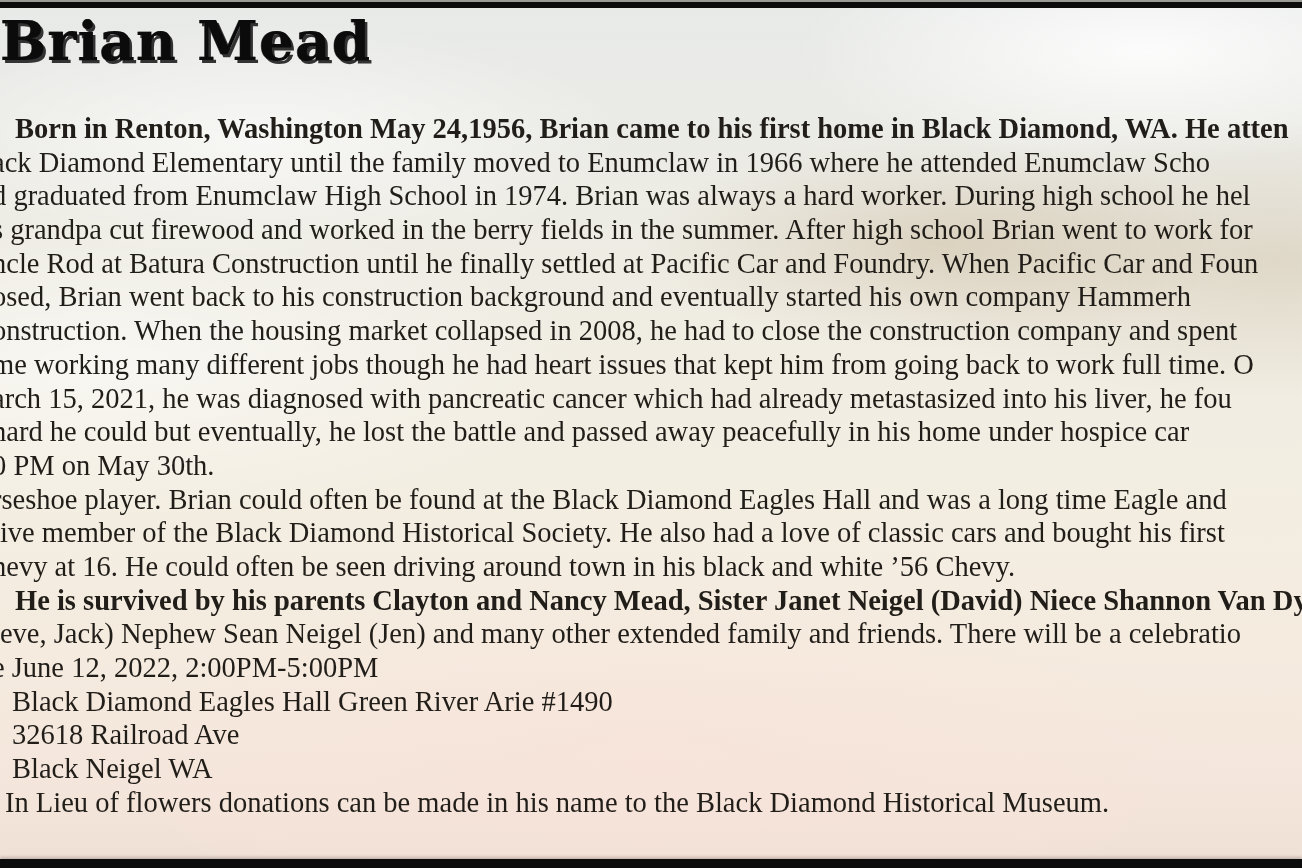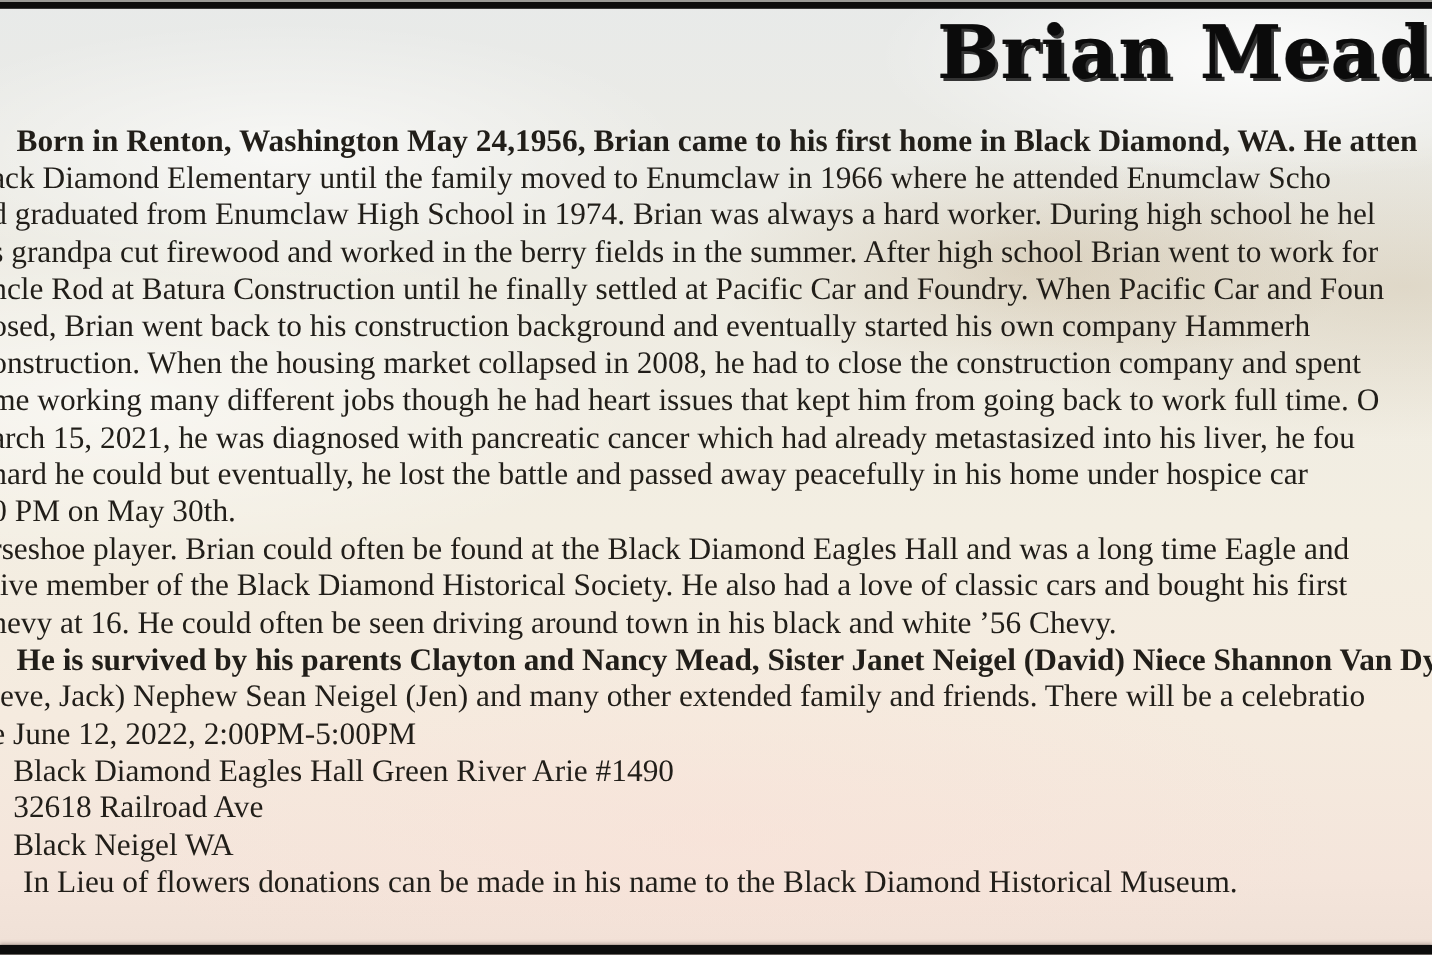--- a/index.html
+++ b/index.html
@@ -22,44 +22,44 @@
     position: absolute; top: 0; left: 0; width: 100%; height: 8px;
     background: linear-gradient(180deg, #9a9a96 0px, #9a9a96 2px, #0c0c0c 2px, #0c0c0c 100%);
   }
   .bottom-bar {
     position: absolute; bottom: 0; left: 0; width: 100%; height: 9px;
     background: #0c0c0c;
     box-shadow: 0 -2px 3px rgba(120,100,95,0.35);
   }
   .page-title {
     position: absolute; top: 8px; left: 0; width: 100%;
-    text-align: right;
+    text-align: left;
     font-family: "DejaVu Serif", serif;
     font-weight: bold;
-    font-size: 67px;
+    font-size: 55px;
     letter-spacing: 1px;
     color: #0b0b0b;
     text-shadow: 2.5px 2.5px 0 #333, -0.5px -0.5px 0 #6d6d6d;
     margin: 0;
   }
   .obituary {
     position: absolute;
     top: 112px;
     left: 0;
     width: 100%;
     font-size: 28.5px;
     line-height: 33.7px;
     color: #211e19;
     white-space: nowrap;
   }
   .line { height: 33.7px; overflow: hidden; }
   .line.cut     { margin-left: -8px; }
   .line.indent  { margin-left: 15px; font-weight: bold; }
   .line.address { margin-left: 12px; }
-  .line.flush   { margin-left: 21px; }
+  .line.flush   { margin-left: 5px; }
 </style>
 </head>
 <body>
 
 <div class="top-bar"></div>
 
 <h1 class="page-title">Brian Mead</h1>
 
 <div class="obituary">
     <div class="line indent">Born in Renton, Washington May 24,1956, Brian came to his first home in Black Diamond, WA. He atten</div>

